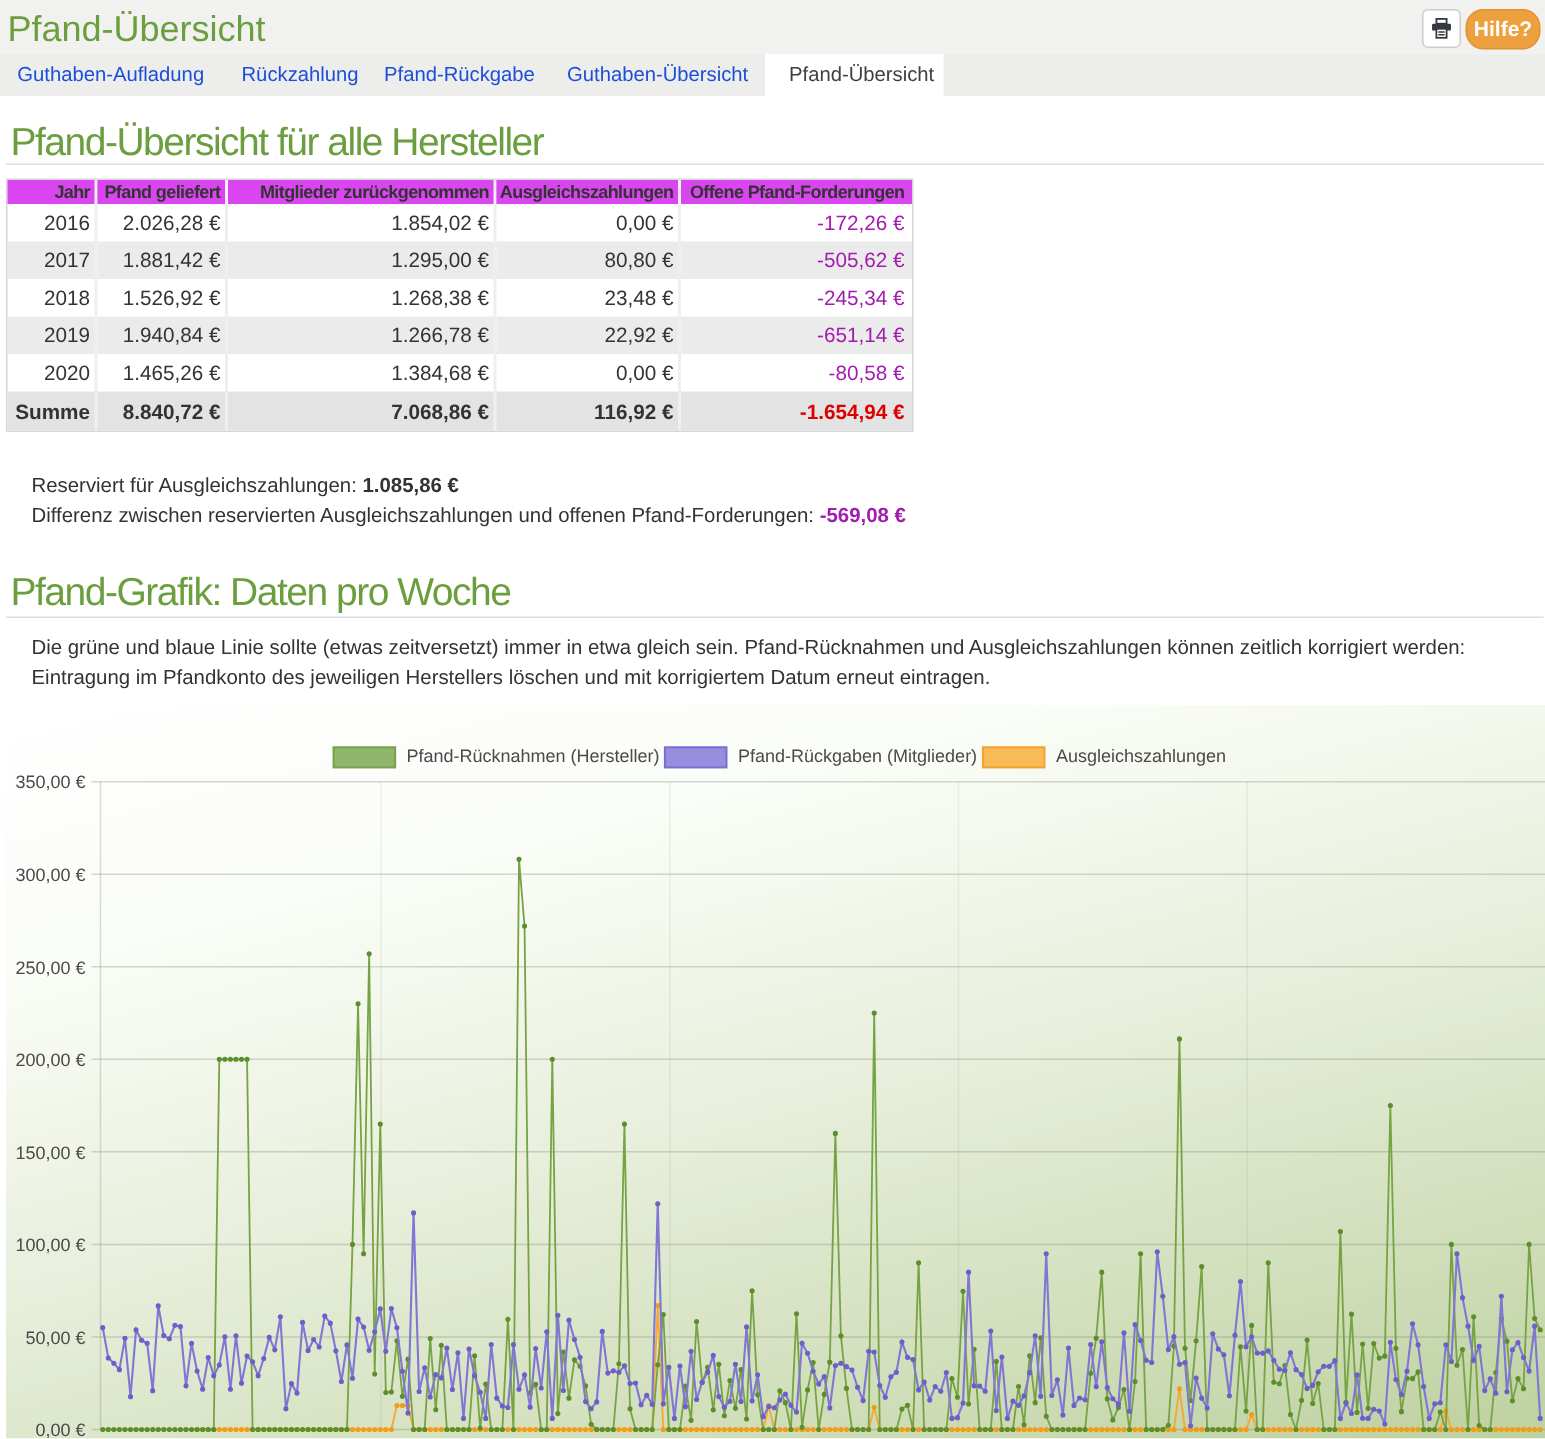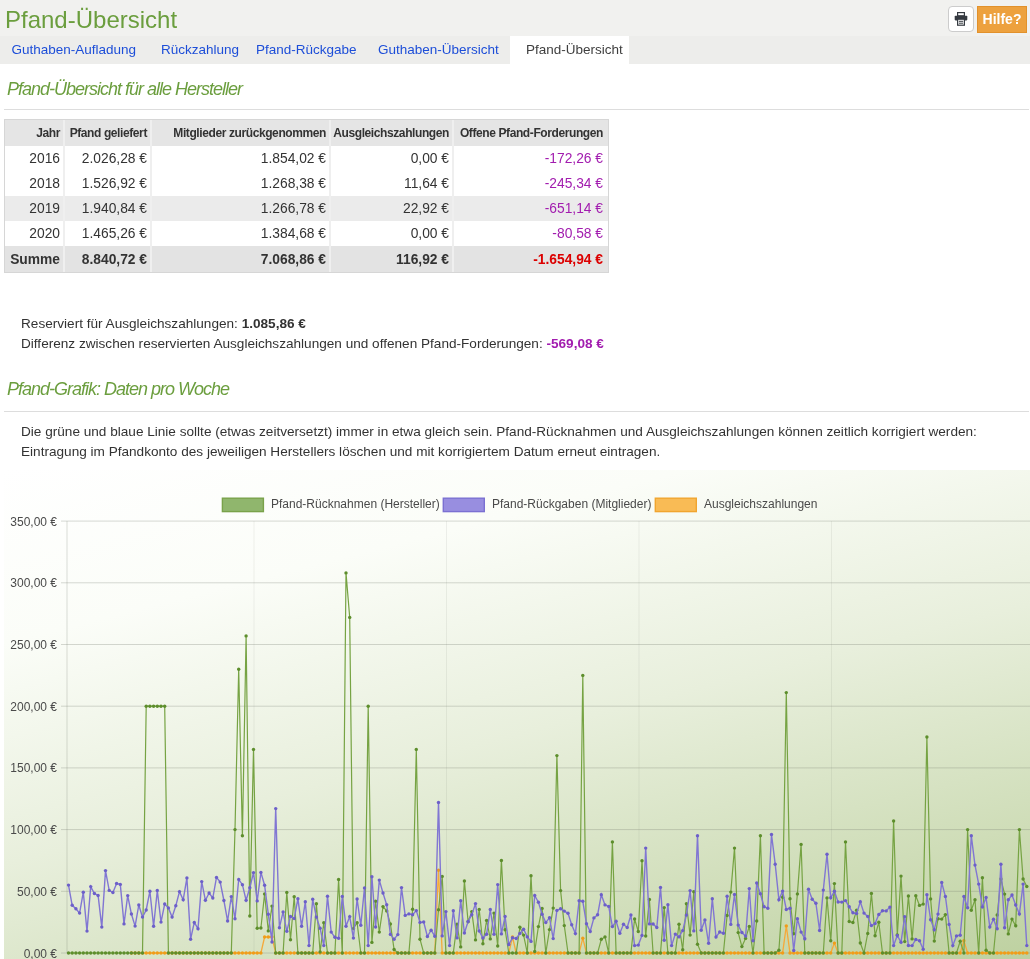--- a/index.html
+++ b/index.html
@@ -5,37 +5,37 @@
 <style>
 * { margin:0; padding:0; box-sizing:border-box; }
 html,body { width:1030px; height:959px; overflow:hidden; background:#fff;
   font-family:"Liberation Sans", sans-serif; color:#333; }
 #topbar { position:absolute; left:0; top:0; width:1030px; height:36px; background:#f1f1ef; }
 #title { position:absolute; left:5px; top:5px; font-size:24px; line-height:30px; color:#6b9e3e; }
 #printbtn { position:absolute; left:948px; top:6px; width:26px; height:26px; background:#fff;
   border:1px solid #ccc; border-radius:4px; }
 #printbtn svg { position:absolute; left:5px; top:5px; }
 #helpbtn { position:absolute; left:977px; top:6px; width:50px; height:27px; background:#eda13e;
-  border:1px solid #e2912b; border-radius:0; color:#fff; font-weight:bold; font-size:14px;
+  border:1px solid #e2912b; border-radius:12px; color:#fff; font-weight:bold; font-size:14px;
   text-align:center; line-height:25px; }
 #tabbar { position:absolute; left:0; top:36px; width:1030px; height:28px; background:#ededeb; }
 .tab { position:absolute; top:0; height:28px; line-height:28px; font-size:13.5px; color:#1d4ed8; }
 #tabactive { position:absolute; left:510px; top:0; width:119px; height:28px; background:#fff; }
 #tabactive span { position:absolute; left:16px; top:0; line-height:28px; font-size:13.5px; color:#3f3f3f; white-space:nowrap; }
-h2.sect { position:absolute; left:4px; width:1022px; font-size:18px; font-weight:normal;
+h2.sect { position:absolute; left:4px; width:1022px; font-size:26px; font-weight:normal;
   letter-spacing:-1px; color:#6b9e3e; padding-left:3px; border-bottom:1px solid #ddd;
-  box-sizing:content-box;font-style:italic; }
+  box-sizing:content-box; }
 #sect1 { top:76px; height:29.8px; padding-top:3.1px; }
 #sect2 { top:376px; height:31.2px; padding-top:3.4px; }
 #tbl { position:absolute; left:4px; top:119px; border-collapse:separate; border-spacing:0;
   border:1px solid #d6d6d6; font-size:13.8px; table-layout:fixed; width:605px; }
 #tbl th, #tbl td { text-align:right; padding:0 3px 0 0; border-right:2px solid #efefef; white-space:nowrap; }
 #tbl th:last-child, #tbl td:last-child { padding-right:5px; }
 #tbl th:last-child, #tbl td:last-child { border-right:none; }
-#tbl thead th { background:#e5e5e5; font-size:12px; letter-spacing:-0.4px; height:26px; }
+#tbl thead th { background:#d946ef; font-size:12px; letter-spacing:-0.4px; height:16px; }
 #tbl tbody td { height:25px; }
 #tbl tr.even td { background:#ebebeb; }
 #tbl tr.sum td { background:#e3e3e3; font-weight:bold; height:26px; }
 .neg { color:#a21caf; }
 .negb { color:#dc0000; font-weight:bold; }
 .txt { position:absolute; left:7px; font-size:13.6px; color:#333;margin-left:14px; }
 #chartbox { position:absolute; left:4px; top:470px; width:1026px; height:489px; }
 </style>
 </head>
 <body>
@@ -79,25 +79,32 @@
       </tr>
     </thead>
  <tbody>
   <tr>
         <td>2016</td>
         <td>2.026,28 €</td>
         <td>1.854,02 €</td>
         <td>0,00 €</td>
         <td class="neg">-172,26 €</td>
       </tr>
+  <tr class="even">
+        <td>2017</td>
+        <td>1.881,42 €</td>
+        <td>1.295,00 €</td>
+        <td>80,80 €</td>
+        <td class="neg">-505,62 €</td>
+      </tr>
   <tr>
         <td>2018</td>
         <td>1.526,92 €</td>
         <td>1.268,38 €</td>
-        <td>11,64 €</td>
+        <td>23,48 €</td>
         <td class="neg">-245,34 €</td>
       </tr>
   <tr class="even">
         <td>2019</td>
         <td>1.940,84 €</td>
         <td>1.266,78 €</td>
         <td>22,92 €</td>
         <td class="neg">-651,14 €</td>
       </tr>
   <tr>

